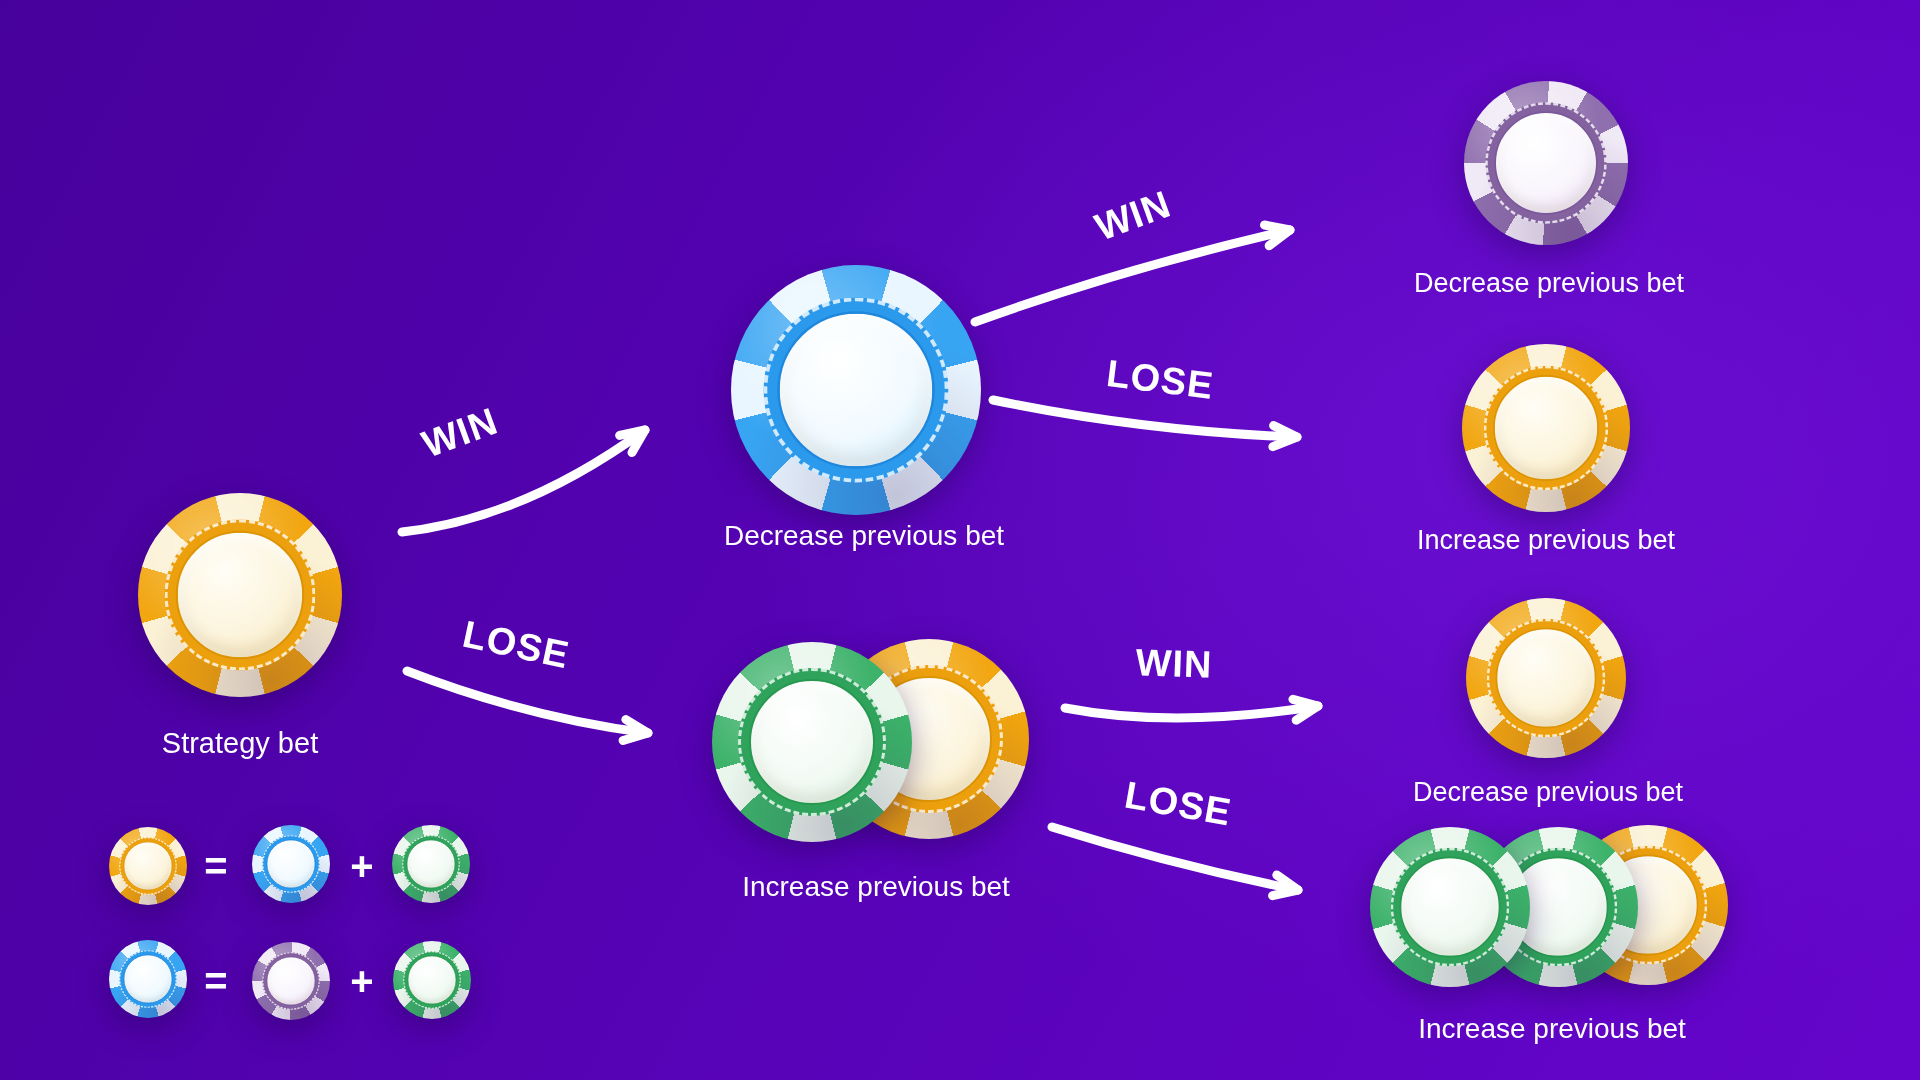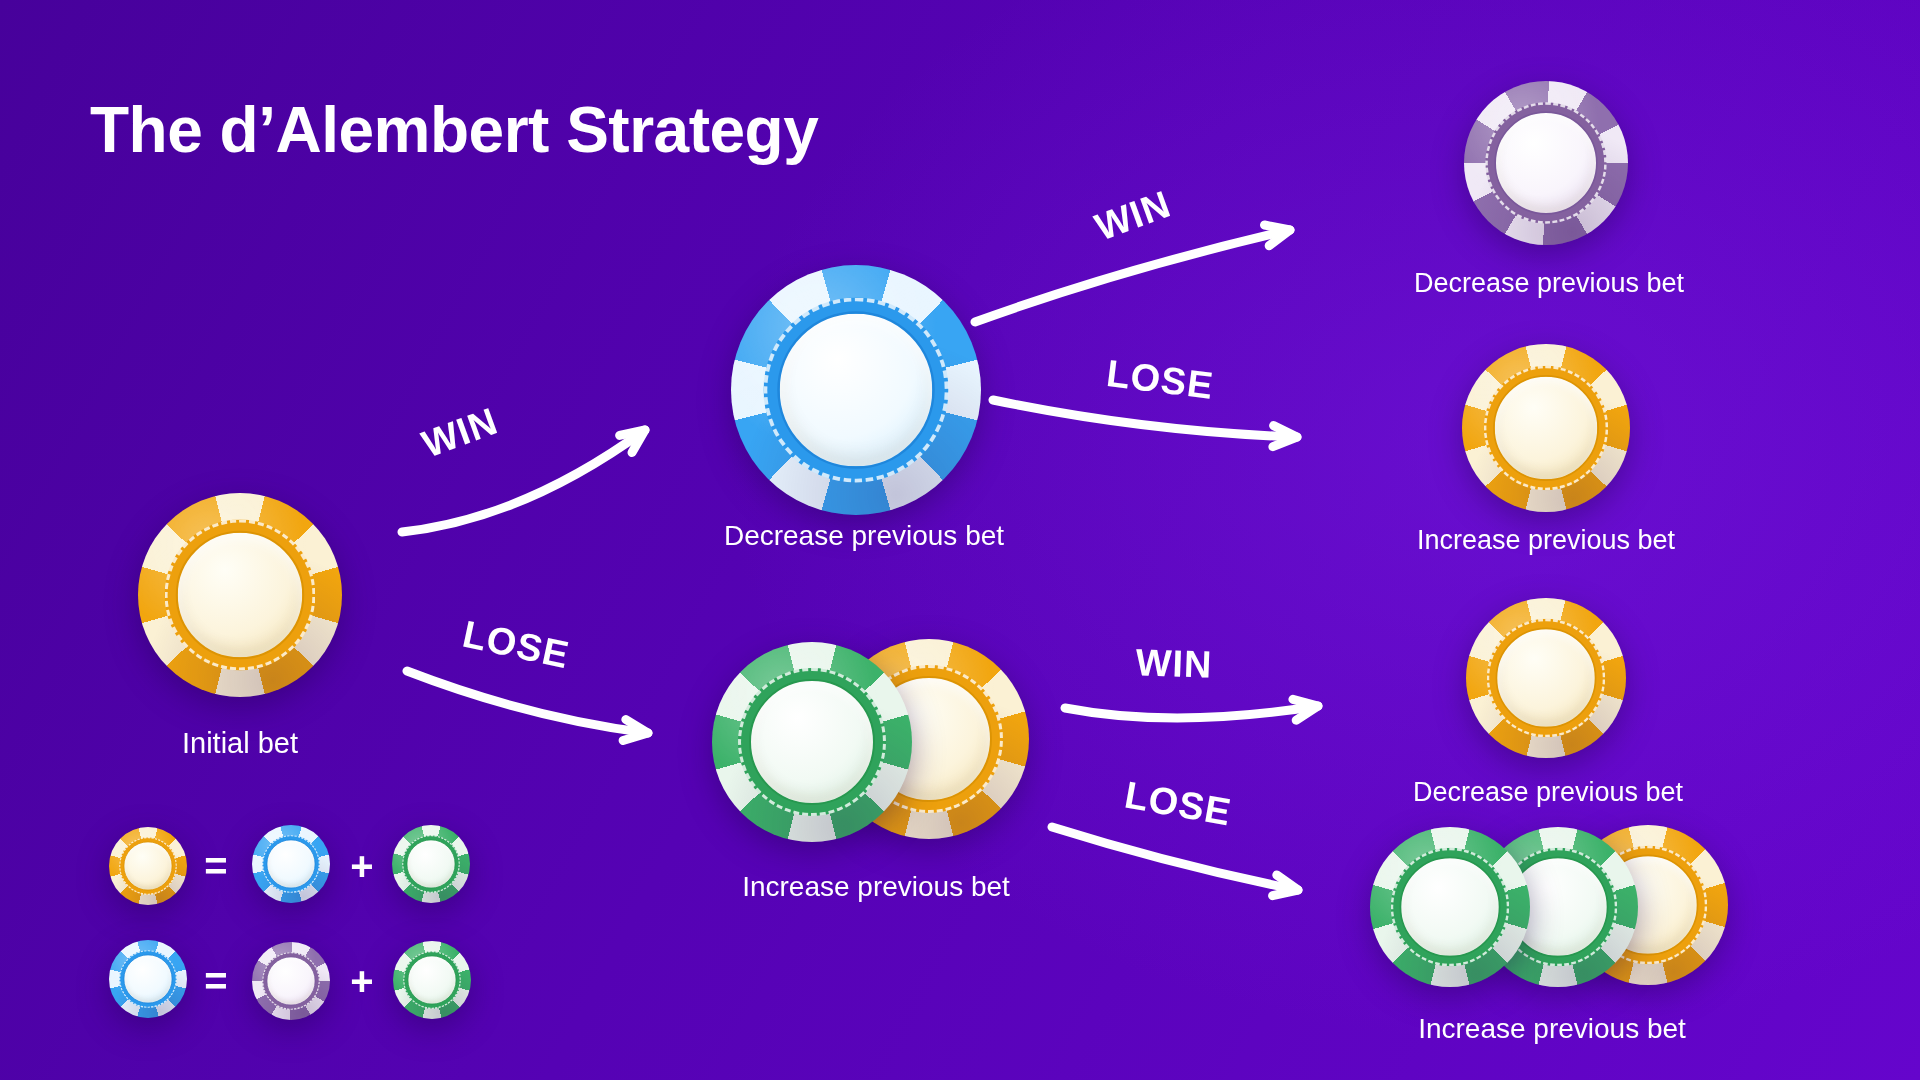--- a/index.html
+++ b/index.html
@@ -44,21 +44,20 @@
     font-size:40px;font-weight:700;}
   
   .arrow{position:absolute;overflow:visible;}
   .arrow path{fill:none;stroke:#fff;stroke-width:9;stroke-linecap:round;stroke-linejoin:round;}
 </style>
 </head>
 <body>
 
 <div class="stage">
 
-  <h1 class="title">The d’Alembert Strategy</h1>
 
   <div class="chip-box" style="left:138px;top:493px;width:204px;height:204px">
     <div class="chip yellow" style="transform:scale(1.02)">
         <div class="rim"></div>
         <div class="ring"></div>
         <div class="face"></div>
       </div>
   </div>
 
   <div class="chip-box" style="left:731px;top:265px;width:250px;height:250px">
@@ -123,21 +122,21 @@
       </div>
   </div>
   <div class="chip-box" style="left:1370px;top:827px;width:160px;height:160px;z-index:3">
     <div class="chip green" style="transform:scale(0.80)">
         <div class="rim"></div>
         <div class="ring"></div>
         <div class="face"></div>
       </div>
   </div>
 
-  <div class="node-label" style="left:240px;top:743px;font-size:29px">Initial bet</div>
+  <div class="node-label" style="left:240px;top:743px;font-size:29px">Strategy bet</div>
   <div class="node-label" style="left:864px;top:536px;font-size:28px">Decrease previous bet</div>
   <div class="node-label" style="left:876px;top:887px;font-size:28px">Increase previous bet</div>
   <div class="node-label" style="left:1549px;top:283px;font-size:27px">Decrease previous bet</div>
   <div class="node-label" style="left:1546px;top:540px;font-size:27px">Increase previous bet</div>
   <div class="node-label" style="left:1548px;top:792px;font-size:27px">Decrease previous bet</div>
   <div class="node-label" style="left:1552px;top:1029px;font-size:28px">Increase previous bet</div>
 
   <div class="edge-label" style="left:460px;top:433px;--rot:-20deg">WIN</div>
   <div class="edge-label" style="left:516px;top:645px;--rot:12deg">LOSE</div>
   <div class="edge-label" style="left:1133px;top:216px;--rot:-20deg">WIN</div>

